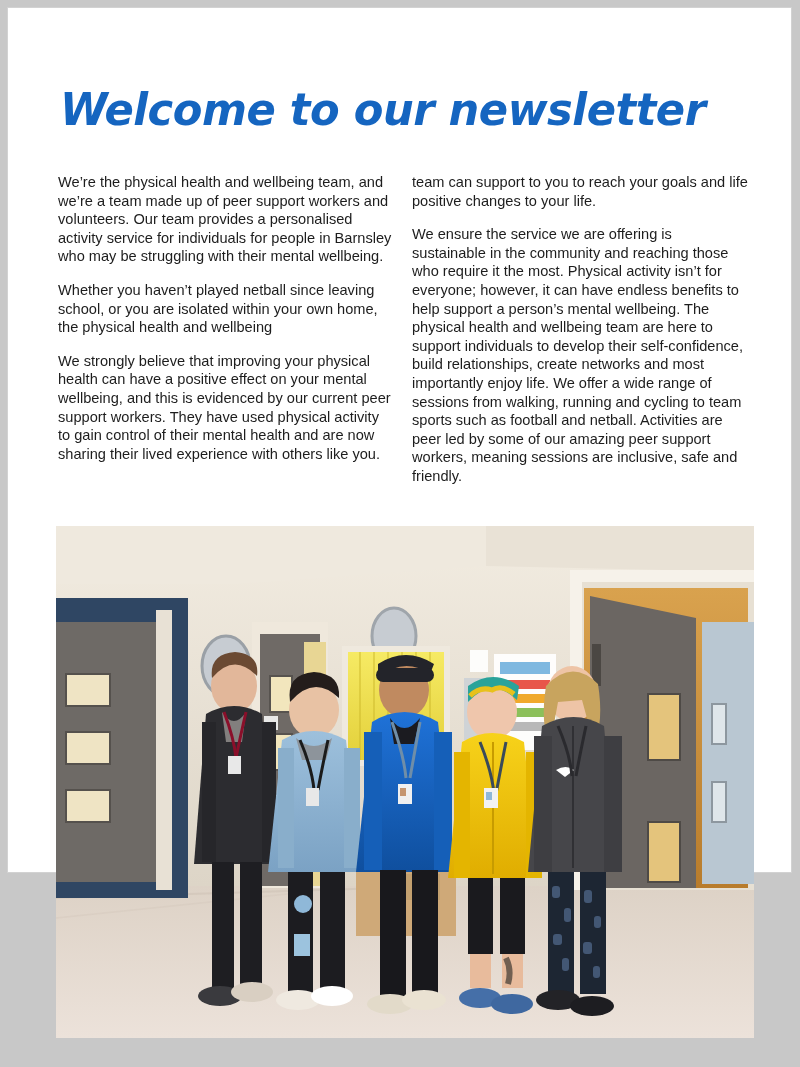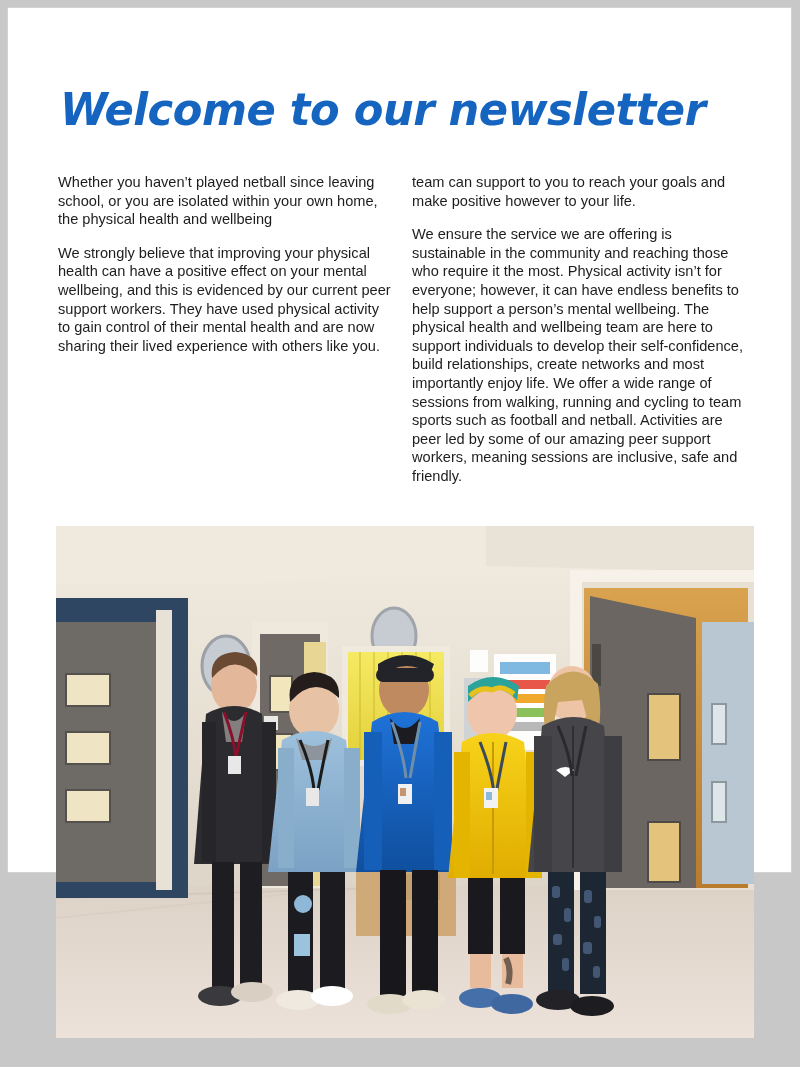--- a/index.html
+++ b/index.html
@@ -91,26 +91,27 @@
 <body>
 
 <div id="page-wrap">
   <div id="sheet">
 
     <h1 id="headline">Welcome to our newsletter</h1>
 
     <div id="columns">
 
       <div class="col">
+        <p class="para">We’re the physical health and wellbeing team, and we’re a team made up of peer support workers and volunteers. Our team provides a personalised activity service for individuals for people in Barnsley who may be struggling with their mental wellbeing.</p>
         <p class="para">Whether you haven’t played netball since leaving school, or you are isolated within your own home, the physical health and wellbeing</p>
         <p class="para">We strongly believe that improving your physical health can have a positive effect on your mental wellbeing, and this is evidenced by our current peer support workers. They have used physical activity to gain control of their mental health and are now sharing their lived experience with others like you.</p>
       </div>
 
       <div class="col">
-        <p class="para">team can support to you to reach your goals and make positive however to your life.</p>
+        <p class="para">team can support to you to reach your goals and life positive changes to your life.</p>
         <p class="para">We ensure the service we are offering is sustainable in the community and reaching those who require it the most. Physical activity isn’t for everyone; however, it can have endless benefits to help support a person’s mental wellbeing. The physical health and wellbeing team are here to support individuals to develop their self-confidence, build relationships, create networks and most importantly enjoy life. We offer a wide range of sessions from walking, running and cycling to team sports such as football and netball. Activities are peer led by some of our amazing peer support workers, meaning sessions are inclusive, safe and friendly.</p>
       </div>
 
     </div>
 
     <div id="photo-frame">
       <svg viewBox="0 0 698 512" preserveAspectRatio="none">
         <defs>
           <linearGradient id="wallG" x1="0" y1="0" x2="0" y2="1">
             <stop offset="0%" stop-color="#f2ece1"></stop>

